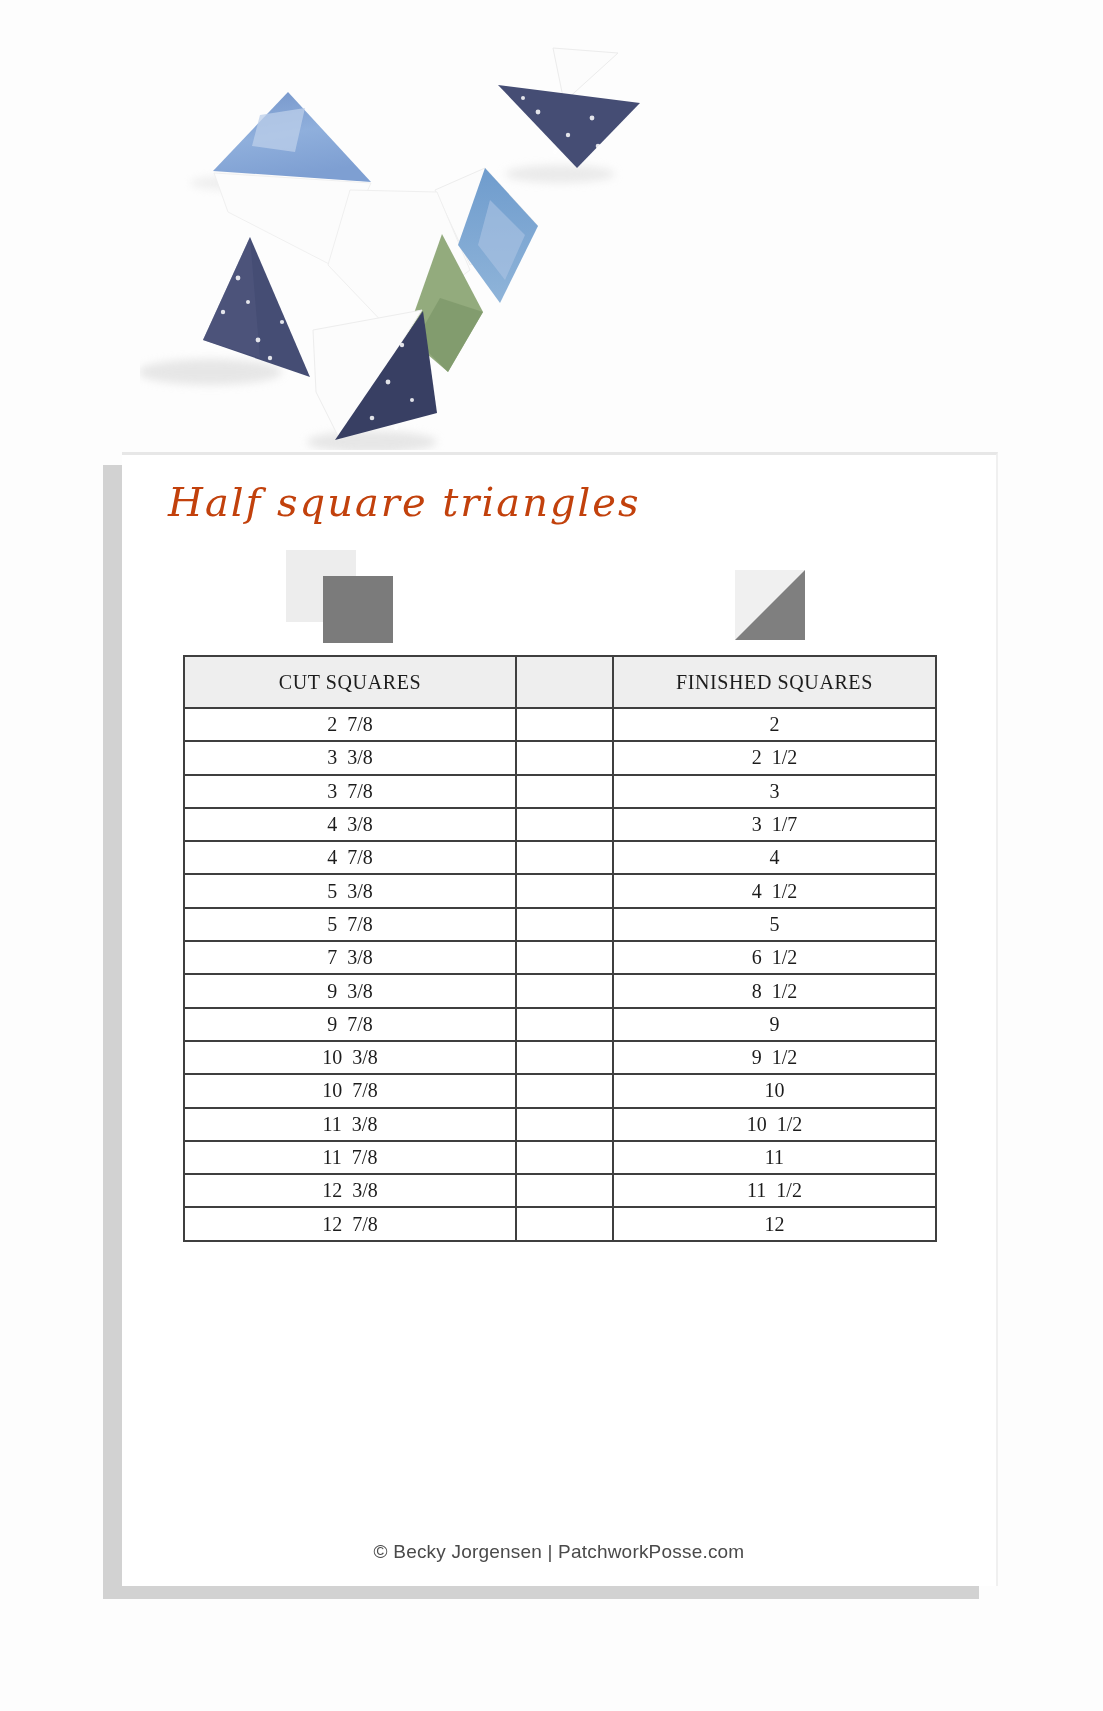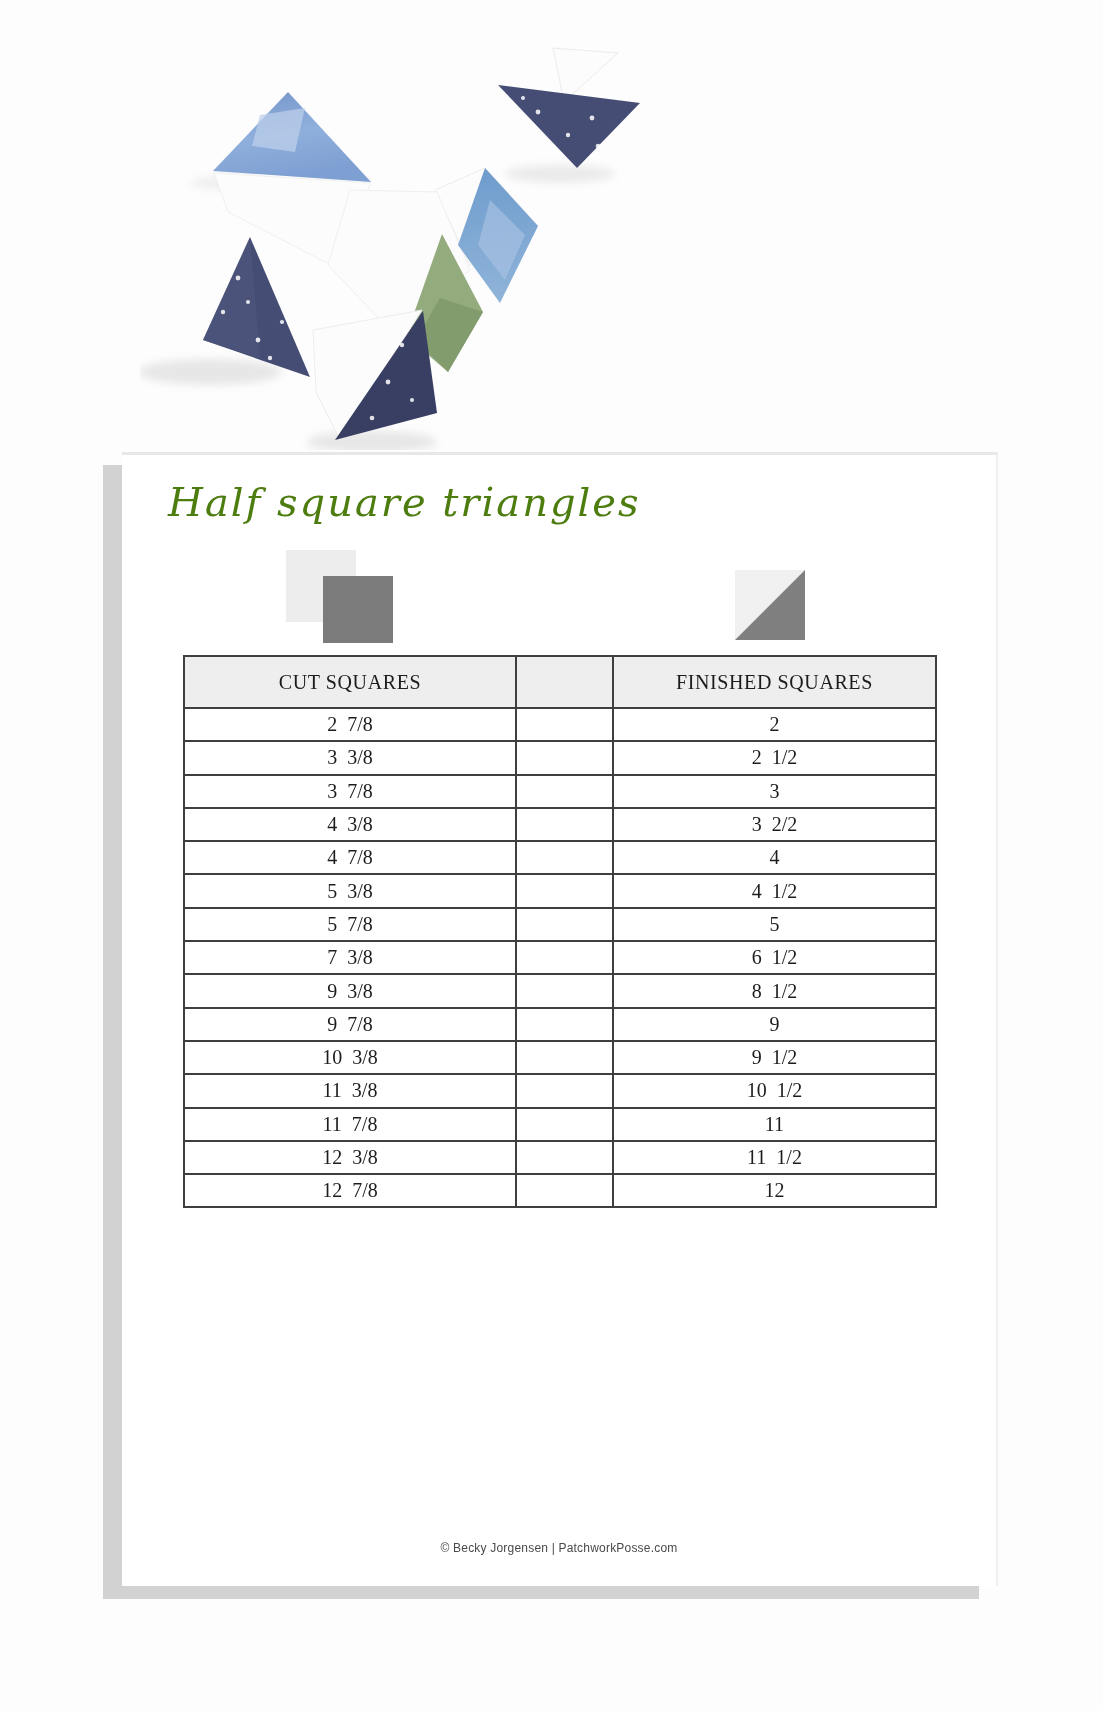--- a/index.html
+++ b/index.html
@@ -21,21 +21,21 @@
   .sheet{
     position:absolute;left:122px;top:452px;width:874px;height:1131px;
     background:var(--sheet-bg);
     border-top:3px solid var(--page-edge);
     border-right:2px solid #f0f0f0;
     box-shadow:-19px 13px 0 var(--page-shadow);
   }
   .doc-title{
     position:absolute;left:46px;top:24px;
     font-family:"DejaVu Serif",serif;font-style:italic;
-    font-size:40px;letter-spacing:2px;color:#4d7c0f;white-space:nowrap;
+    font-size:40px;letter-spacing:2px;color:#c2410c;white-space:nowrap;
   }
   .sq-graphic{position:absolute;left:164px;top:95px;width:130px;height:113px;}
   .sq-light{position:absolute;left:0;top:0;width:70px;height:72px;background:var(--square-light);}
   .sq-dark{position:absolute;left:37px;top:26px;width:70px;height:67px;background:var(--square-dark);}
   .hst-graphic{position:absolute;left:613px;top:115px;width:70px;height:70px;}
   .size-table{
     position:absolute;left:61px;top:200px;width:752px;
     border-collapse:collapse;table-layout:fixed;
     font-family:"Liberation Serif",serif;
   }
@@ -45,21 +45,21 @@
     white-space:pre;overflow:hidden;
   }
   .size-table th{
     height:50px;background:var(--header-bg);
     font-weight:normal;font-size:20px;letter-spacing:0.6px;
   }
   .size-table td{height:31.3px;font-size:20px;}
   .doc-footer{
     position:absolute;left:0;top:1086px;width:100%;
     text-align:center;font-family:"Liberation Sans",sans-serif;
-    font-size:12px;color:var(--footer-text);letter-spacing:0.2px;
+    font-size:19px;color:var(--footer-text);letter-spacing:0.2px;
   }
 </style>
 </head>
 <body>
 
 <svg class="photo" viewBox="0 0 560 410" xmlns="http://www.w3.org/2000/svg">
   <defs>
     <filter id="soft" x="-50%" y="-50%" width="200%" height="200%">
       <feGaussianBlur stdDeviation="4"></feGaussianBlur>
     </filter>
@@ -166,21 +166,21 @@
           <td>2  1/2</td>
         </tr>
         <tr>
           <td>3  7/8</td>
           <td></td>
           <td>3</td>
         </tr>
         <tr>
           <td>4  3/8</td>
           <td></td>
-          <td>3  2/2</td>
+          <td>3  1/7</td>
         </tr>
         <tr>
           <td>4  7/8</td>
           <td></td>
           <td>4</td>
         </tr>
         <tr>
           <td>5  3/8</td>
           <td></td>
           <td>4  1/2</td>
@@ -202,20 +202,25 @@
         </tr>
         <tr>
           <td>9  7/8</td>
           <td></td>
           <td>9</td>
         </tr>
         <tr>
           <td>10  3/8</td>
           <td></td>
           <td>9  1/2</td>
+        </tr>
+        <tr>
+          <td>10  7/8</td>
+          <td></td>
+          <td>10</td>
         </tr>
         <tr>
           <td>11  3/8</td>
           <td></td>
           <td>10  1/2</td>
         </tr>
         <tr>
           <td>11  7/8</td>
           <td></td>
           <td>11</td>

